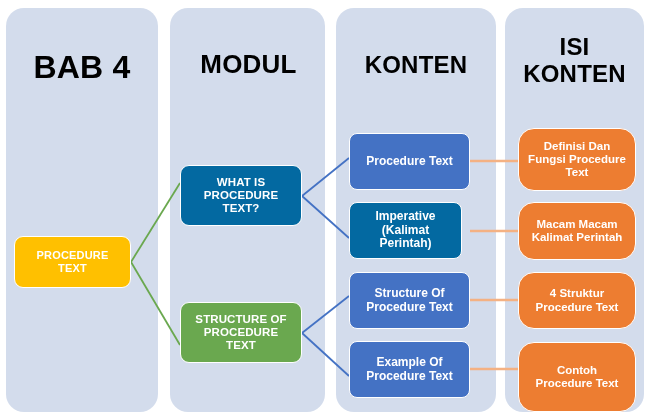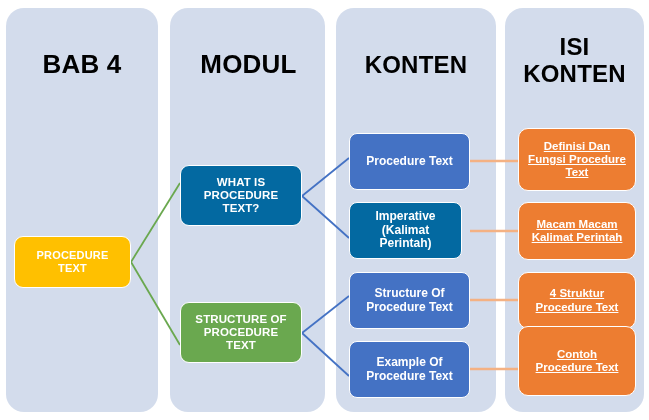--- a/index.html
+++ b/index.html
@@ -74,36 +74,35 @@
   }
   .node.blue {
     background: #4472c4;
     border: 1.6px solid #ffffff;
     border-radius: 8px;
     font-size: 12px;
   }
   .node.orange {
     background: #ed7d31;
     border: 1.6px solid #ffffff;
-    border-radius: 10px;
+    border-radius: 16px;
     font-size: 11.5px;
-    text-decoration: underline;
   }
 </style>
 </head>
 <body>
 
 <div id="canvas">
 
   <div class="panel" id="panel-0" style="left: 6px; top: 8px; width: 152px; height: 404px; background: rgb(211, 220, 236);"></div>
   <div class="panel" id="panel-1" style="left: 170px; top: 8px; width: 155px; height: 404px; background: rgb(211, 220, 236);"></div>
   <div class="panel" id="panel-2" style="left: 336px; top: 8px; width: 160px; height: 404px; background: rgb(211, 220, 236);"></div>
   <div class="panel" id="panel-3" style="left: 505px; top: 8px; width: 139px; height: 404px; background: rgb(211, 220, 236);"></div>
 
-  <div class="col-title" id="title-0" style="left: 6px; top: 50px; width: 152px; font-size: 26px;">BAB 4</div>
+  <div class="col-title" id="title-0" style="left: 6px; top: 50px; width: 152px; font-size: 32px;">BAB 4</div>
   <div class="col-title" id="title-1" style="left: 170px; top: 50px; width: 157px; font-size: 26px;">MODUL</div>
   <div class="col-title" id="title-2" style="left: 336px; top: 52px; width: 160px; font-size: 24px;">KONTEN</div>
   <div class="col-title" id="title-3" style="left: 505px; top: 34px; width: 139px; font-size: 24px;">ISI
 KONTEN</div>
 
   <svg id="wires" viewBox="0 0 649 420" xmlns="http://www.w3.org/2000/svg">
       <line x1="131" y1="262" x2="180" y2="183" stroke="#6aa84f" stroke-width="1.8" stroke-linecap="butt"></line>
       <line x1="131" y1="262" x2="180" y2="345" stroke="#6aa84f" stroke-width="1.8" stroke-linecap="butt"></line>
       <line x1="302" y1="196" x2="349" y2="158" stroke="#4472c4" stroke-width="1.8" stroke-linecap="butt"></line>
       <line x1="302" y1="196" x2="349" y2="238" stroke="#4472c4" stroke-width="1.8" stroke-linecap="butt"></line>
@@ -134,16 +133,16 @@
   <div class="node blue" id="node-k4" style="left: 349px; top: 341px; width: 121px; height: 57px; background: rgb(68, 114, 196);">Example Of
 Procedure Text</div>
 
   <div class="node orange" id="node-i1" style="left: 518px; top: 128px; width: 118px; height: 63px; background: rgb(237, 125, 49);">Definisi Dan
 Fungsi Procedure
 Text</div>
   <div class="node orange" id="node-i2" style="left: 518px; top: 202px; width: 118px; height: 58px; background: rgb(237, 125, 49);">Macam Macam
 Kalimat Perintah</div>
   <div class="node orange" id="node-i3" style="left: 518px; top: 272px; width: 118px; height: 57px; background: rgb(237, 125, 49);">4 Struktur
 Procedure Text</div>
-  <div class="node orange" id="node-i4" style="left: 518px; top: 326px; width: 118px; height: 70px; background: rgb(237, 125, 49);">Contoh
+  <div class="node orange" id="node-i4" style="left: 518px; top: 342px; width: 118px; height: 70px; background: rgb(237, 125, 49);">Contoh
 Procedure Text</div>
 
 </div>
 
 </body></html>

